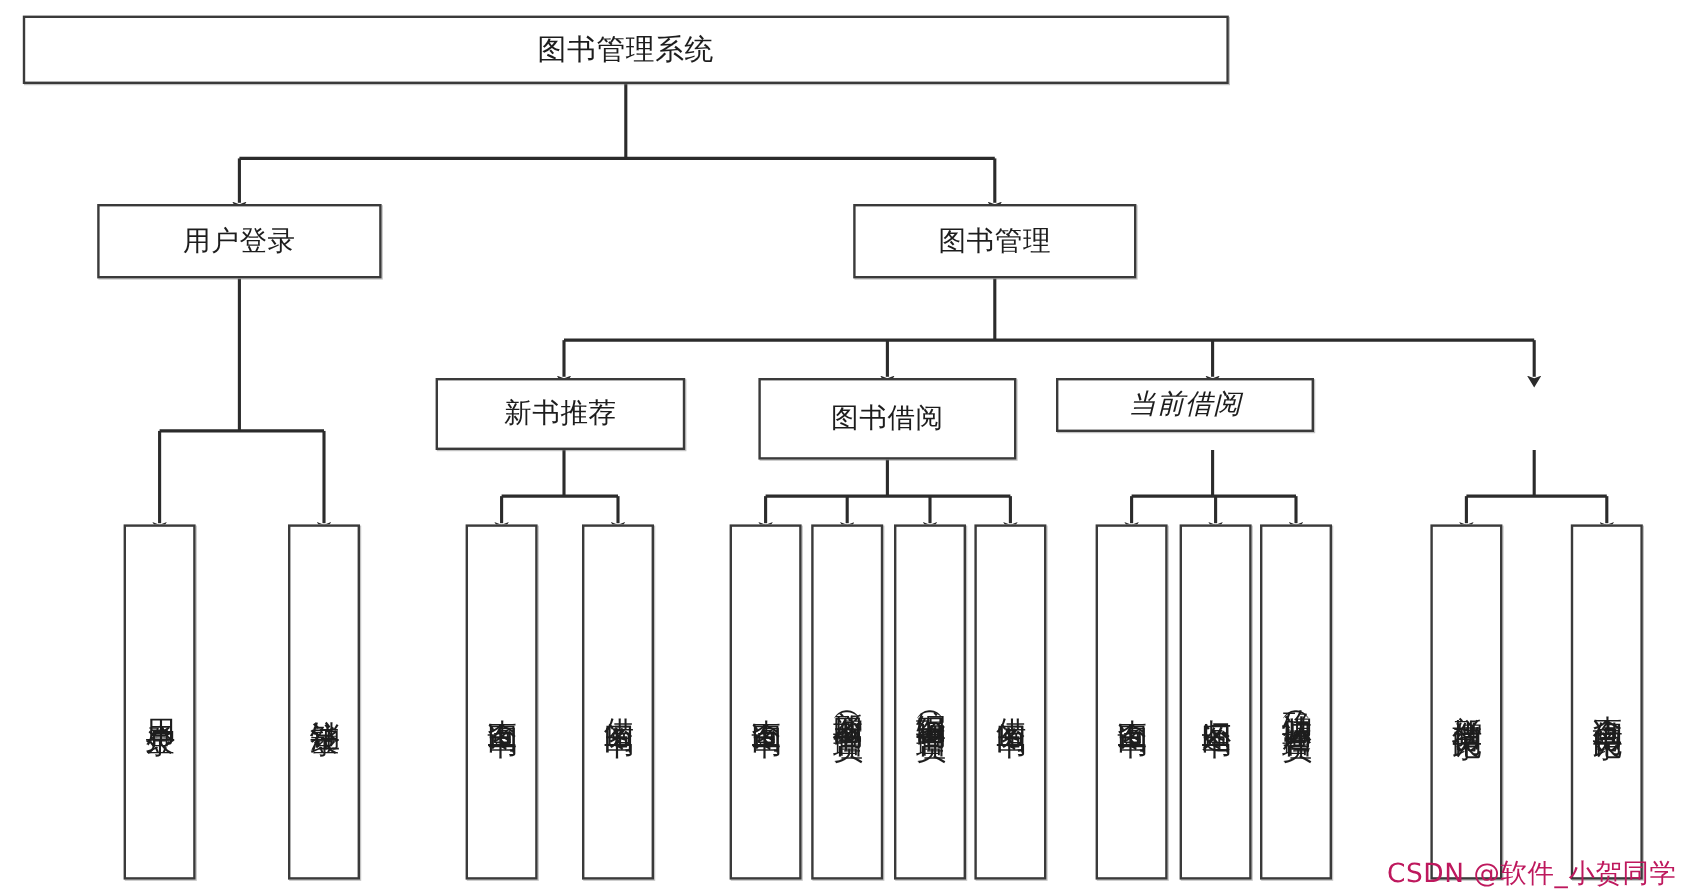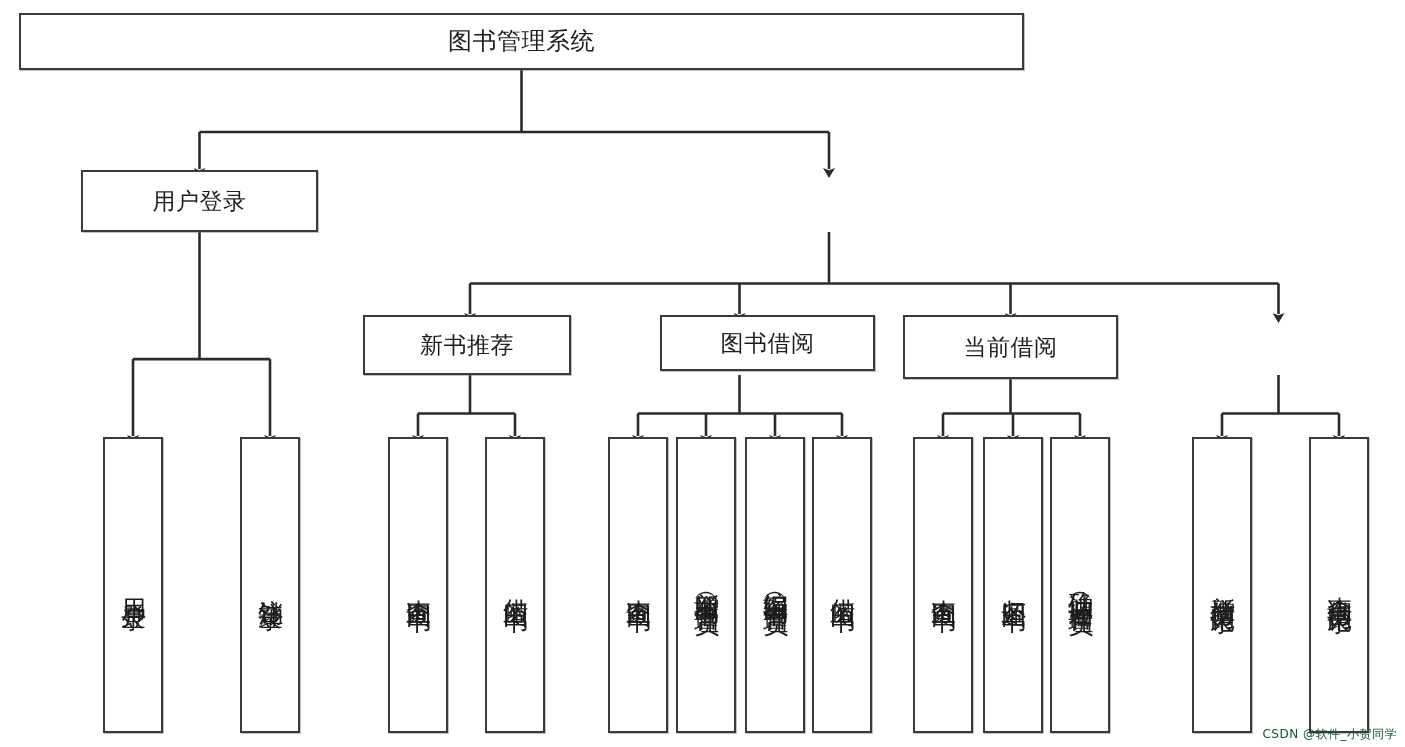--- a/index.html
+++ b/index.html
@@ -42,22 +42,22 @@
     writing-mode:vertical-rl;
     text-orientation:upright;
     font-size:25px;
     line-height:1.22;
     letter-spacing:3px;
     white-space:normal;
   }
   #watermark{
     position:absolute;
     right:8px;bottom:4px;
-    font-size:12px;
-    color:#14532d;
+    font-size:22px;
+    color:#be185d;
     letter-spacing:.5px;
     user-select:none;
     white-space:nowrap;
   }
 </style>
 </head>
 <body>
 
 <div id="canvas">
 
@@ -104,28 +104,31 @@
       </g>
   </svg>
 
   <div class="node root h" style="left: 19px; top: 13px; width: 1005px; height: 57px;">
     <span class="lbl">图书管理系统</span>
   </div>
 
   <div class="node h" style="left: 81px; top: 170px; width: 237px; height: 62px;">
     <span class="lbl">用户登录</span>
   </div>
+  <div class="node h" style="left: 711px; top: 170px; width: 236px; height: 62px;">
+    <span class="lbl">图书管理</span>
+  </div>
 
   <div class="node h" style="left: 363px; top: 315px; width: 208px; height: 60px;">
     <span class="lbl">新书推荐</span>
   </div>
-  <div class="node h" style="left: 660px; top: 315px; width: 215px; height: 56px;">
+  <div class="node h" style="left: 632px; top: 315px; width: 215px; height: 68px;">
     <span class="lbl">图书借阅</span>
   </div>
-  <div class="node h" style="left: 903px; top: 315px; width: 215px; height: 64px;">
+  <div class="node h" style="left: 880px; top: 315px; width: 215px; height: 45px; font-style: italic;">
     <span class="lbl">当前借阅</span>
   </div>
 
   <div class="node v" style="left: 103px; top: 437px; width: 60px; height: 296px;">
     <span class="lbl">用户登录</span>
   </div>
   <div class="node v" style="left: 240px; top: 437px; width: 60px; height: 296px;">
     <span class="lbl">注销登录</span>
   </div>
 

